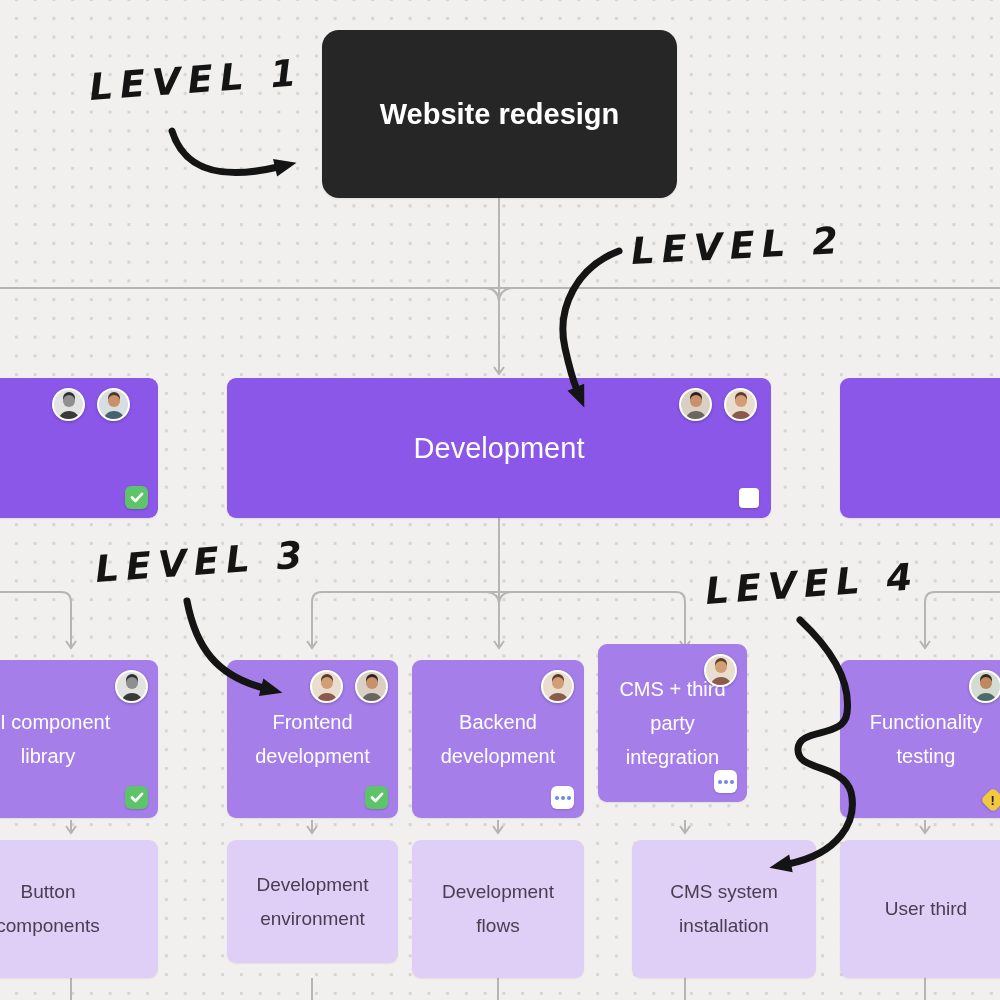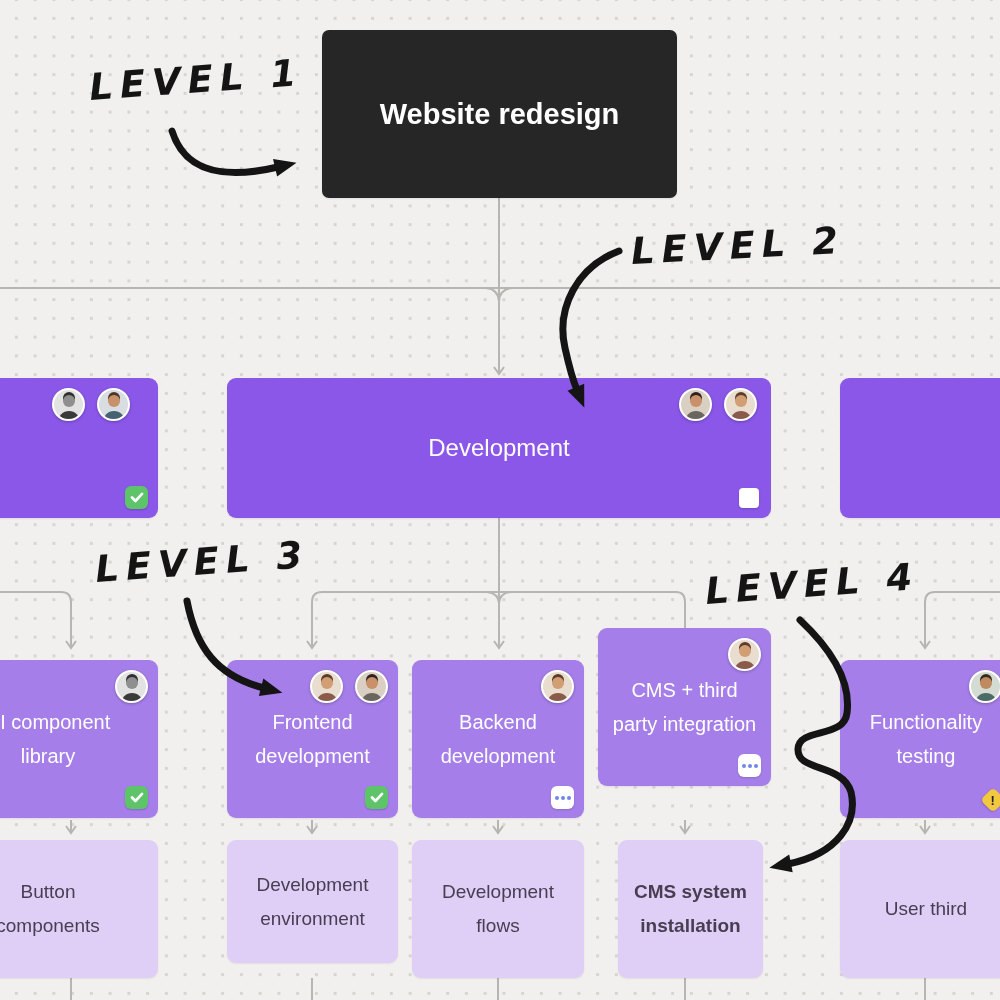--- a/index.html
+++ b/index.html
@@ -9,43 +9,43 @@
     background-color:#f1f0ee;
     background-image:radial-gradient(circle,#d8d5d0 1.4px,transparent 1.6px);
     background-size:18.75px 18.75px;background-position:7px 9px;
     font-family:"Liberation Sans","DejaVu Sans",sans-serif;
   }
   svg.layer{position:absolute;left:0;top:0;pointer-events:none;}
   .node{
     position:absolute;display:flex;align-items:center;justify-content:center;
     text-align:center;border-radius:9px;box-shadow:0 1px 2px rgba(0,0,0,.07);
   }
-  .root{background:#262626;border-radius:7px;color:#fff;font-size:29px;font-weight:700;}
+  .root{background:#262626;border-radius:17px;color:#fff;font-size:29px;font-weight:700;}
   .l2{background:#8a57e8;color:#fff;}
-  .l2 .label{font-size:24px;font-weight:500;}
+  .l2 .label{font-size:29px;font-weight:500;}
   .l3{background:#a57ee9;color:#fff;}
   .l3 .label{font-size:20px;line-height:34px;font-weight:400;}
   .l4{background:#dfcef6;color:#473e52;}
   .l4 .label{font-size:19px;line-height:34px;}
   .label{padding:0 12px;}
 
   
   #n-root{left:322px;top:30px;width:355px;height:168px;}
   #n-l2a{left:-62px;top:378px;width:220px;height:140px;}
   #n-l2b{left:227px;top:378px;width:544px;height:140px;}
   #n-l2c{left:840px;top:378px;width:172px;height:140px;}
   #n-l3a{left:-62px;top:660px;width:220px;height:158px;}
   #n-l3b{left:227px;top:660px;width:171px;height:158px;}
   #n-l3c{left:412px;top:660px;width:172px;height:158px;}
-  #n-l3d{left:598px;top:628px;width:173px;height:158px;}
+  #n-l3d{left:598px;top:644px;width:149px;height:158px;}
   #n-l3e{left:840px;top:660px;width:172px;height:158px;}
   #n-l4a{left:-62px;top:840px;width:220px;height:138px;}
   #n-l4b{left:227px;top:840px;width:171px;height:123px;}
   #n-l4c{left:412px;top:840px;width:172px;height:138px;}
-  #n-l4d{left:618px;top:840px;width:145px;height:138px;font-weight:bold;}
+  #n-l4d{left:632px;top:840px;width:184px;height:138px;}
   #n-l4e{left:840px;top:840px;width:172px;height:138px;}
   #n-l3a .label{max-width:164px;}
   #n-l4a .label{max-width:140px;}
 
   
   .avatars{position:absolute;top:10px;right:10px;display:flex;gap:12px;}
   #n-l2a .avatars{right:28px;}
   #n-l2b .avatars{right:14px;}
   .avatar{
     width:33px;height:33px;border-radius:50%;background:var(--bg);

